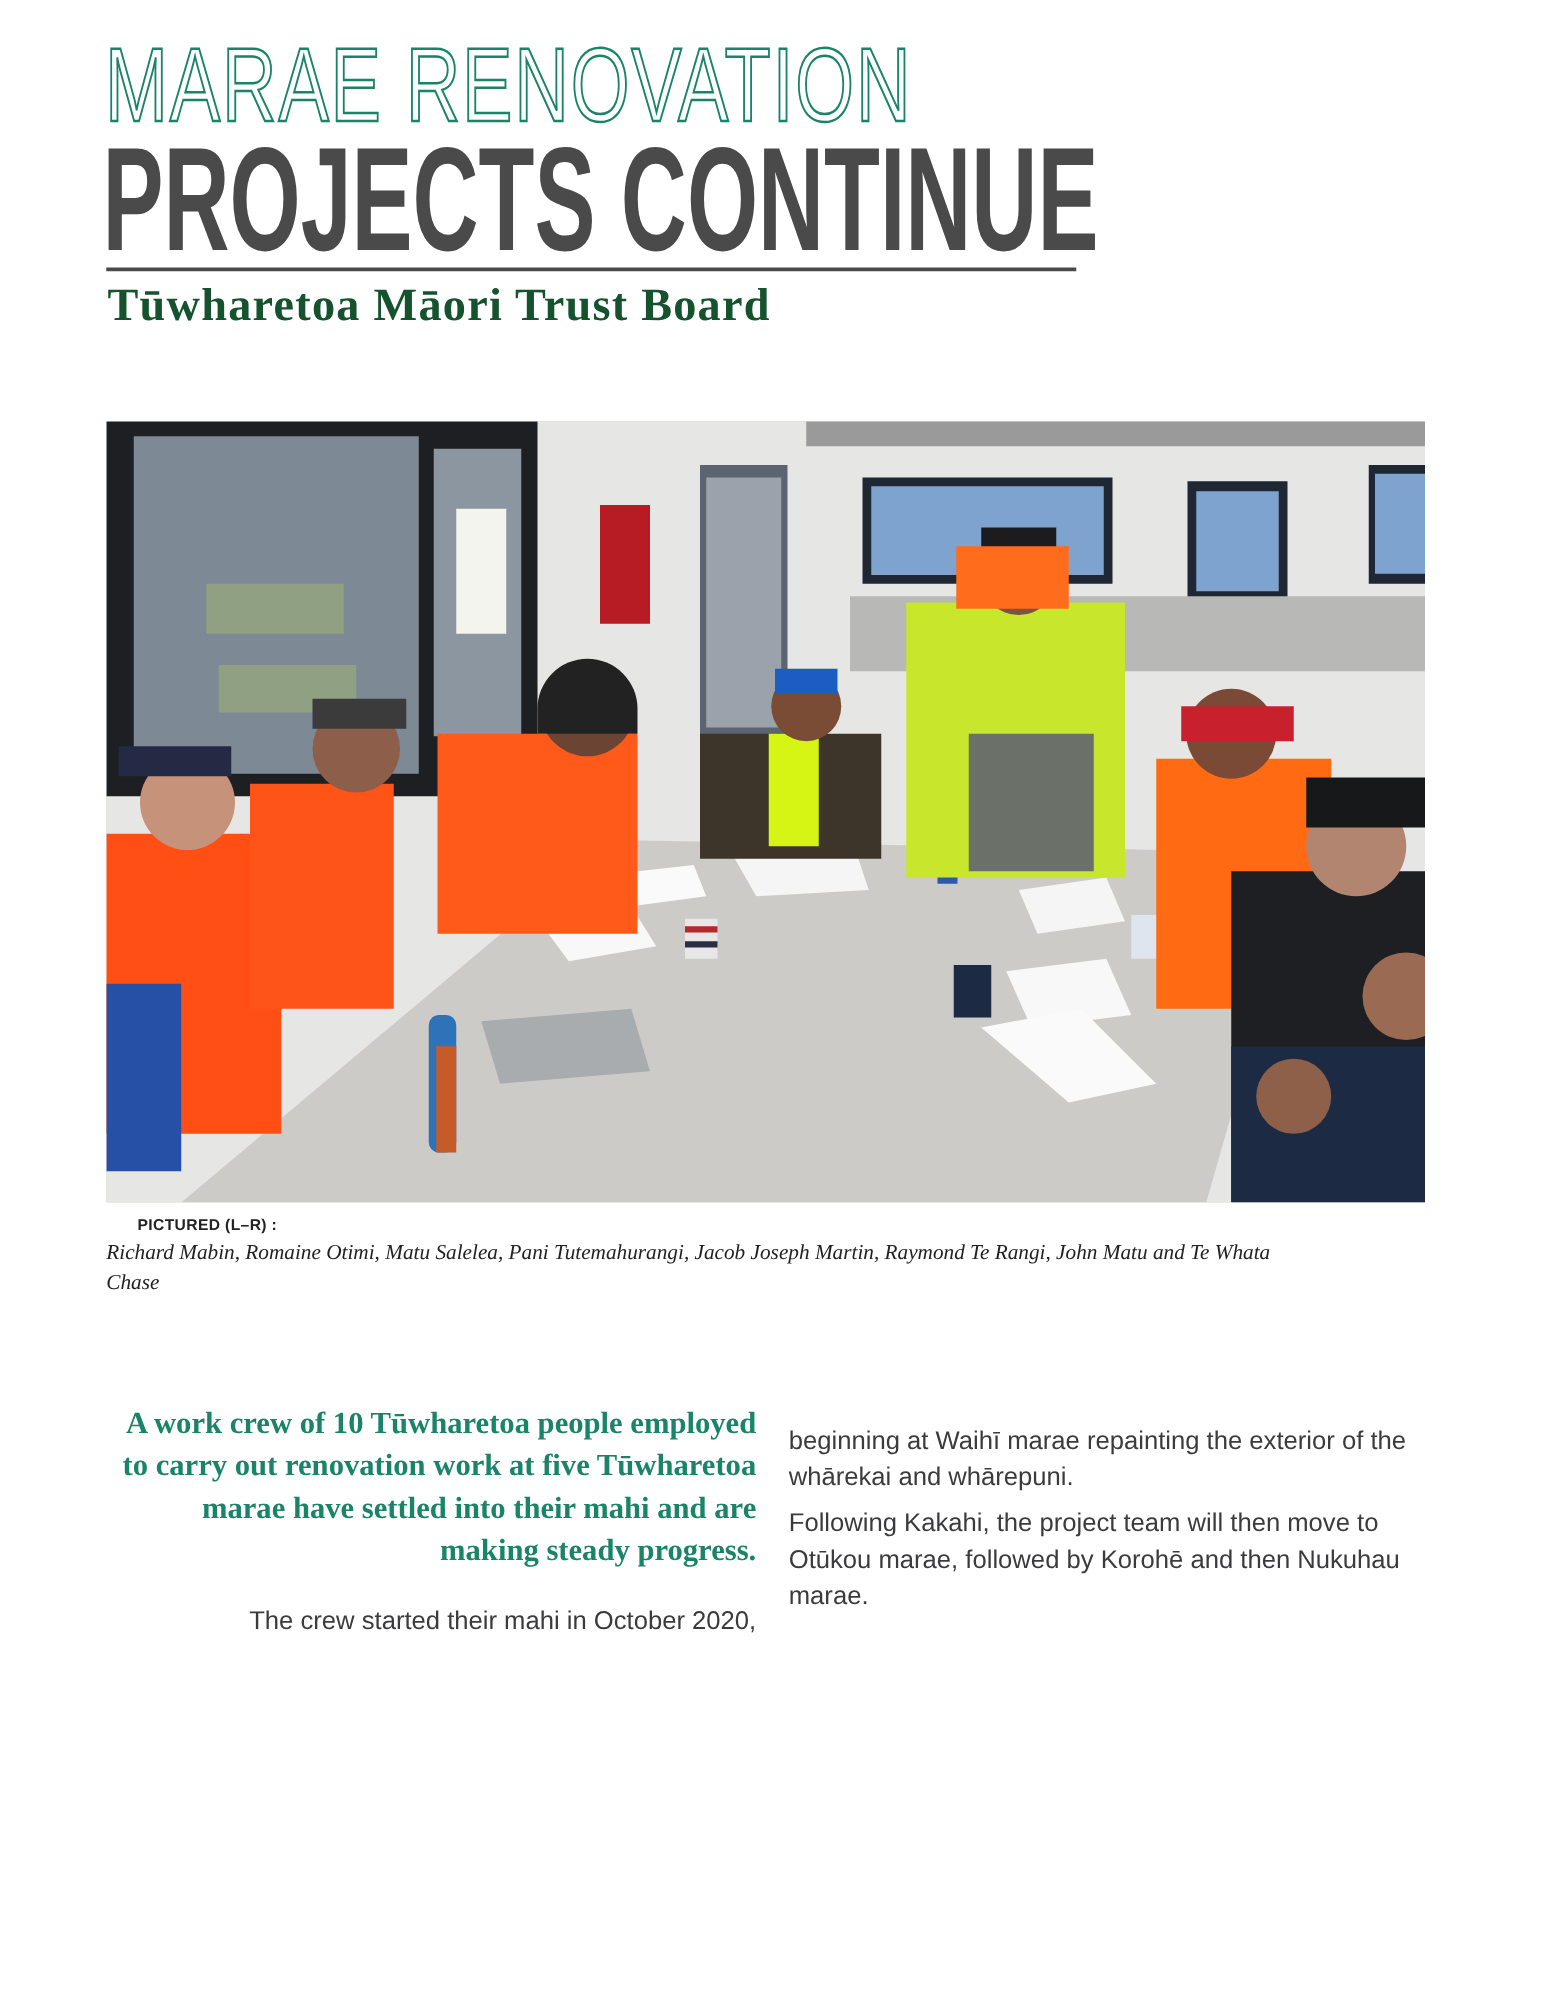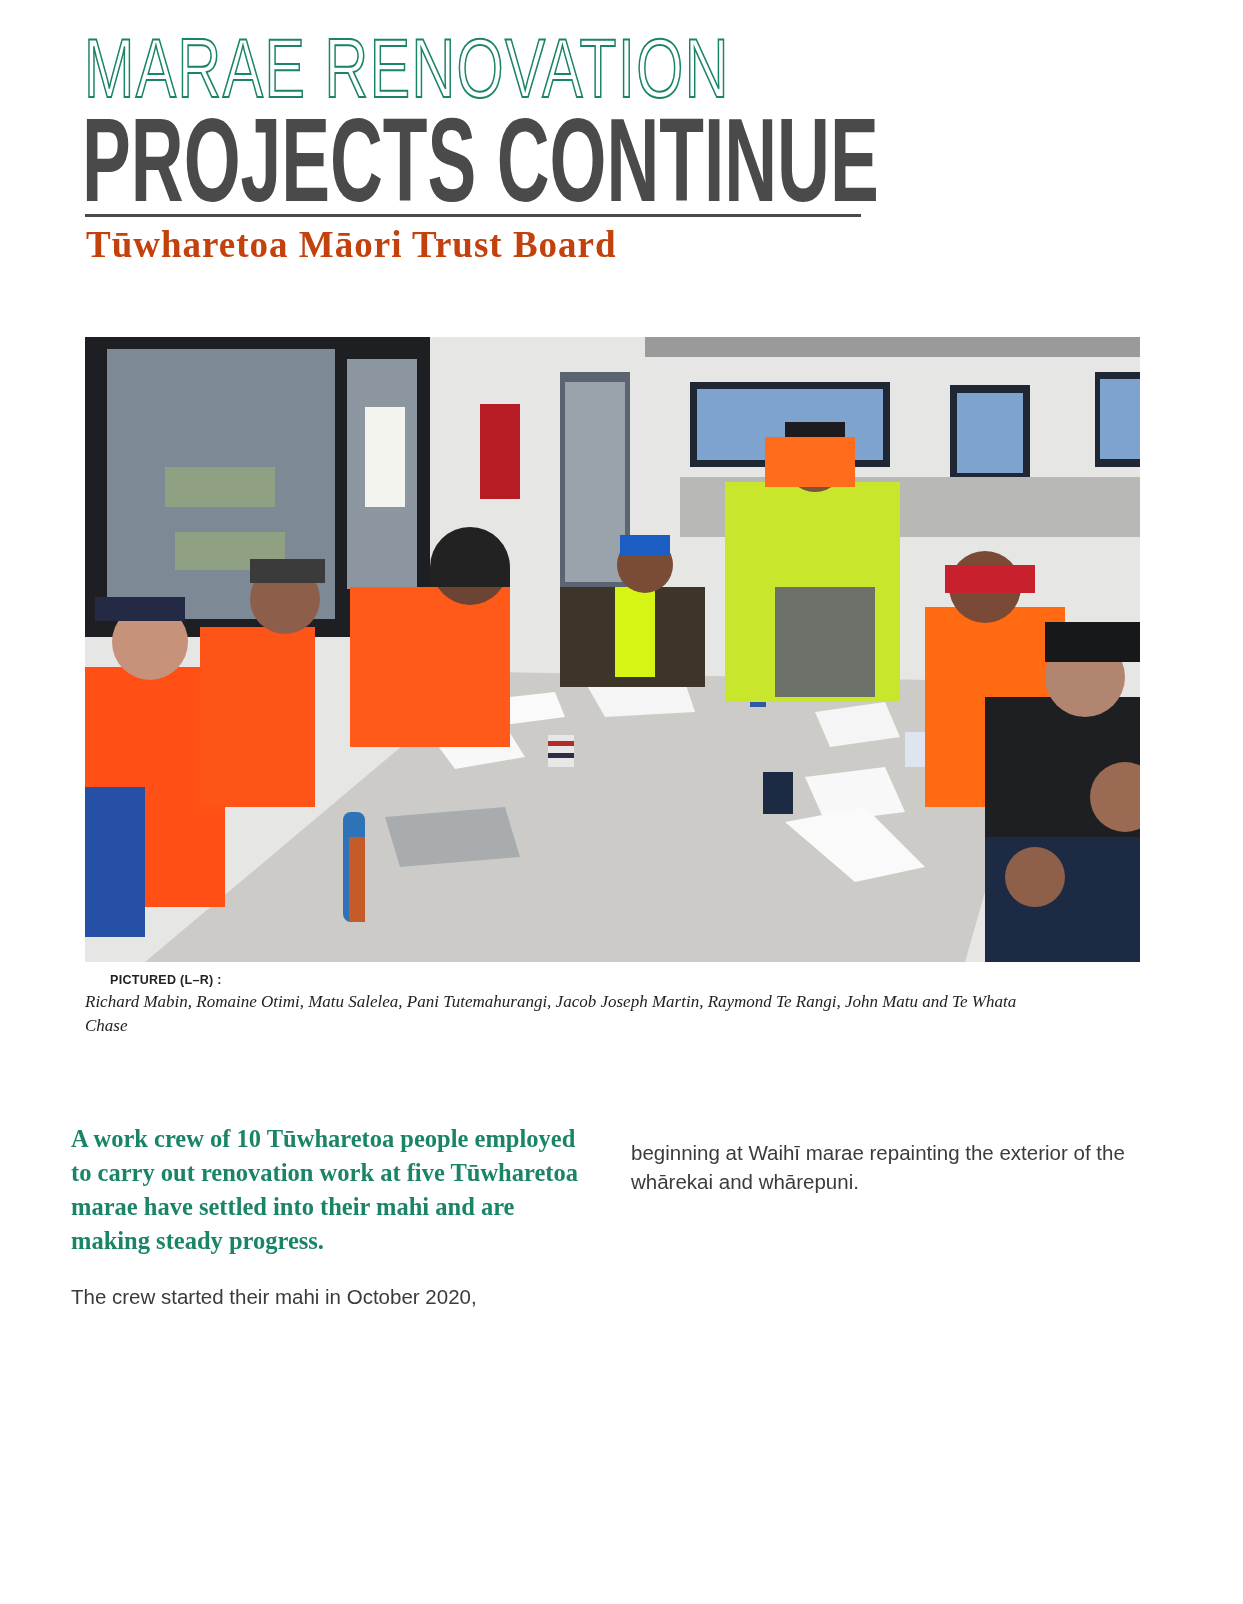--- a/index.html
+++ b/index.html
@@ -22,42 +22,42 @@
     transform: scaleX(0.62); transform-origin: left top;
     white-space: nowrap;
   }
   .rule {
     position: absolute; left: 85px; top: 214px; width: 776px; height: 3px;
     background: #4a4a4b;
   }
   .org {
     position: absolute; left: 86px; top: 225px;
     font-family: "Liberation Serif", serif; font-weight: 700;
-    font-size: 37px; line-height: 40px; color: #c2410c; letter-spacing: 1px;
+    font-size: 37px; line-height: 40px; color: #14532d; letter-spacing: 1px;
     white-space: nowrap;
   }
 
   .photo {
     position: absolute; left: 85px; top: 337px; width: 1055px; height: 625px;
     overflow: hidden; background: #d8d8d6;
   }
   .photo svg { display: block; width: 100%; height: 100%; }
 
   .caption-label {
     position: absolute; left: 85px; top: 972px;
     font-family: "Liberation Sans", sans-serif; font-weight: 700;
     font-size: 12.5px; line-height: 16px; color: #222; letter-spacing: 0.3px; padding-left: 25px;
   }
   .caption-names {
     position: absolute; left: 85px; top: 990px; width: 950px;
     font-family: "Liberation Serif", serif; font-style: italic;
     font-size: 17px; line-height: 24px; color: #222;
   }
 
-  .col-left { position: absolute; left: 71px; top: 1122px; width: 520px; }
+  .col-left { position: absolute; left: 85px; top: 1122px; width: 520px; text-align: right; }
   .col-right { position: absolute; left: 631px; top: 1122px; width: 505px; margin-top: 16px; }
   .lede {
     font-family: "Liberation Serif", serif; font-weight: 700;
     font-size: 24.5px; line-height: 34px; color: #1a8468;
     margin-bottom: 24px;
   }
   .body-p {
     font-family: "Liberation Sans", sans-serif; font-weight: 400;
     font-size: 20.5px; line-height: 29.3px; color: #3b3b3d;
     margin-bottom: 7px;
@@ -157,13 +157,14 @@
 <div class="caption-label">PICTURED (L–R) :</div>
 <div class="caption-names">Richard Mabin, Romaine Otimi, Matu Salelea, Pani Tutemahurangi, Jacob Joseph Martin, Raymond Te Rangi, John Matu and Te Whata Chase</div>
 
 <div class="col-left">
   <p class="lede">A work crew of 10 Tūwharetoa people employed to carry out renovation work at five Tūwharetoa marae have settled into their mahi and are making steady progress.</p>
   <p class="body-p">The crew started their mahi in October 2020,</p>
 </div>
 
 <div class="col-right">
   <p class="body-p">beginning at Waihī marae repainting the exterior of the whārekai and whārepuni.</p>
+  <p class="body-p">Following Kakahi, the project team will then move to Otūkou marae, followed by Korohē and then Nukuhau marae.</p>
 </div>
 
 </body></html>

